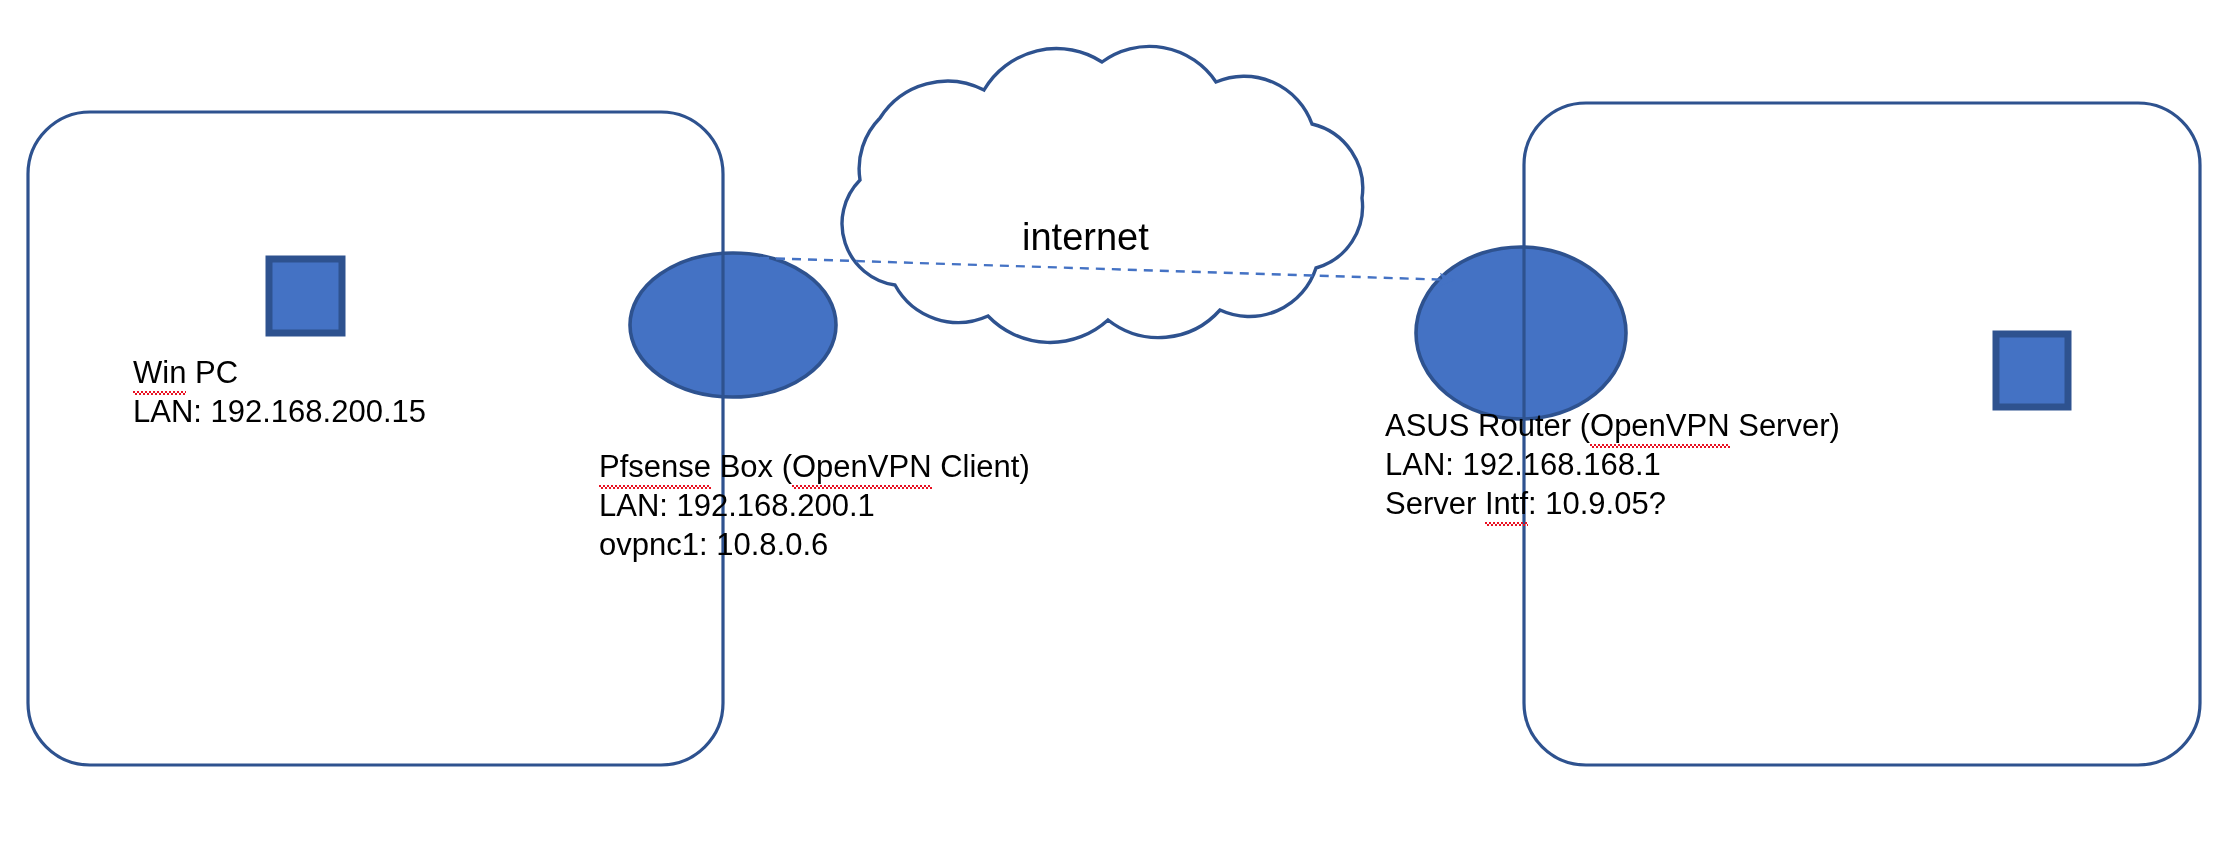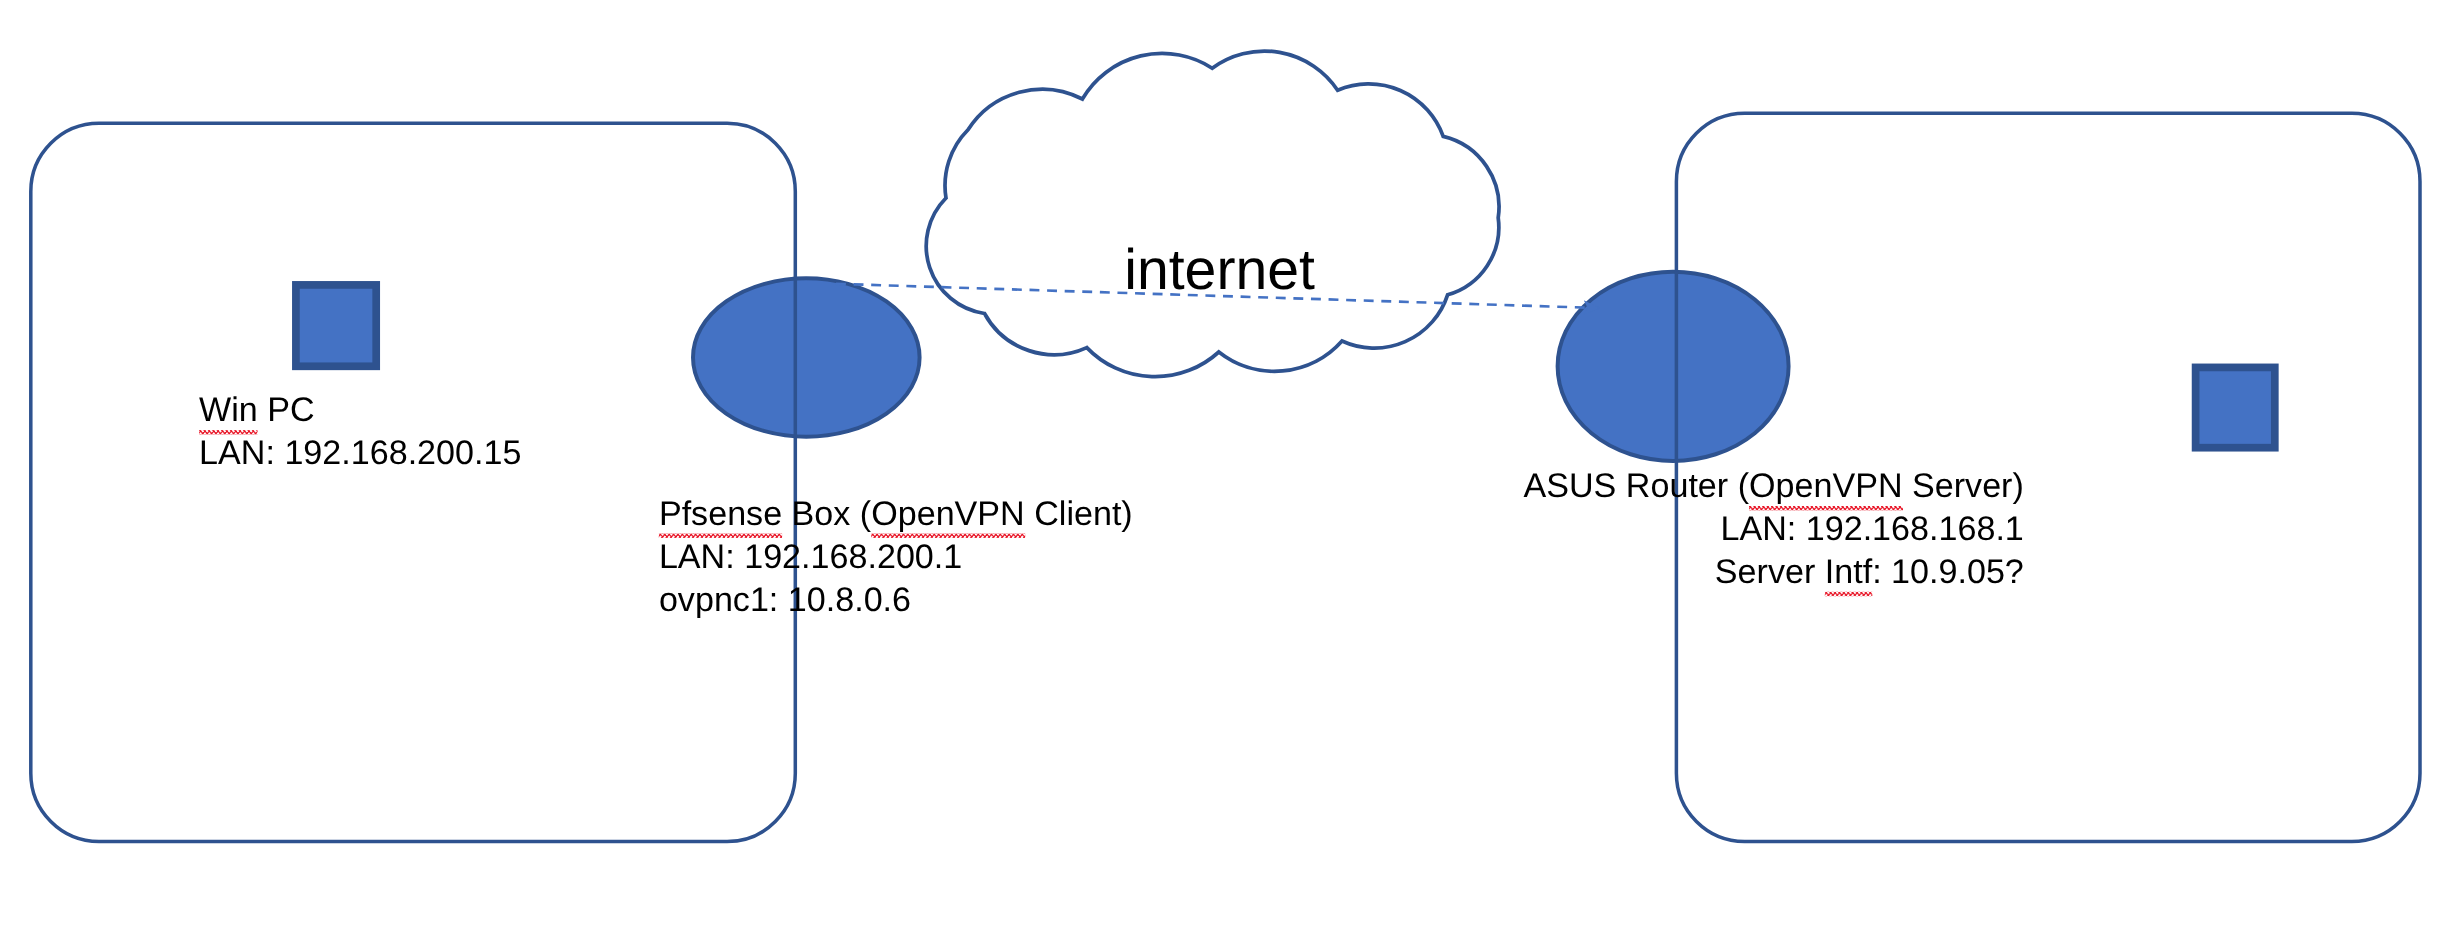--- a/index.html
+++ b/index.html
@@ -31,21 +31,21 @@
     font-size: 31px;
     line-height: 39px;
     color: #000000;
     white-space: nowrap;
     letter-spacing: 0px;
   }
   .label .ln { display: block; }
   .cloud-text {
     position: absolute;
     font-family: "Liberation Sans", sans-serif;
-    font-size: 52px;
+    font-size: 38px;
     color: #000000;
     white-space: nowrap;
   }
   
   .sp {
     position: relative;
     display: inline-block;
   }
   .sp::after {
     content: "";
@@ -105,31 +105,31 @@
 
     <rect x="269" y="259" width="73" height="74" fill="#4472C4" stroke="#2E528F" stroke-width="7"></rect>
 
     <rect x="1996" y="334" width="72" height="73" fill="#4472C4" stroke="#2E528F" stroke-width="7"></rect>
 
     <line x1="760" y1="258" x2="1453" y2="280" stroke="#4472C4" stroke-width="2.4" stroke-dasharray="9 7" marker-end="url(#arrowhead)"></line>
   </svg>
 
   <div class="cloud-text" style="left:1022px; top:216px;">internet</div>
 
-  <div class="label" style="left:133px; top:353px;margin-left:48px;">
+  <div class="label" style="left:133px; top:353px;">
     <span class="ln"><span class="sp">Win</span><span> PC</span></span>
     <span class="ln">LAN: 192.168.200.15</span>
   </div>
 
   <div class="label" style="left:599px; top:447px;">
     <span class="ln"><span class="sp">Pfsense</span><span> Box (</span><span class="sp">OpenVPN</span><span> Client)</span></span>
     <span class="ln">LAN: 192.168.200.1</span>
     <span class="ln">ovpnc1: 10.8.0.6</span>
   </div>
 
-  <div class="label" style="left:1385px; top:422px;text-align:right;">
+  <div class="label" style="left:1385px; top:406px;">
     <span class="ln"><span>ASUS Router (</span><span class="sp">OpenVPN</span><span> Server)</span></span>
     <span class="ln">LAN: 192.168.168.1</span>
     <span class="ln"><span>Server </span><span class="sp">Intf</span><span>: 10.9.05?</span></span>
   </div>
 
 
 </div>
 
 </body></html>

